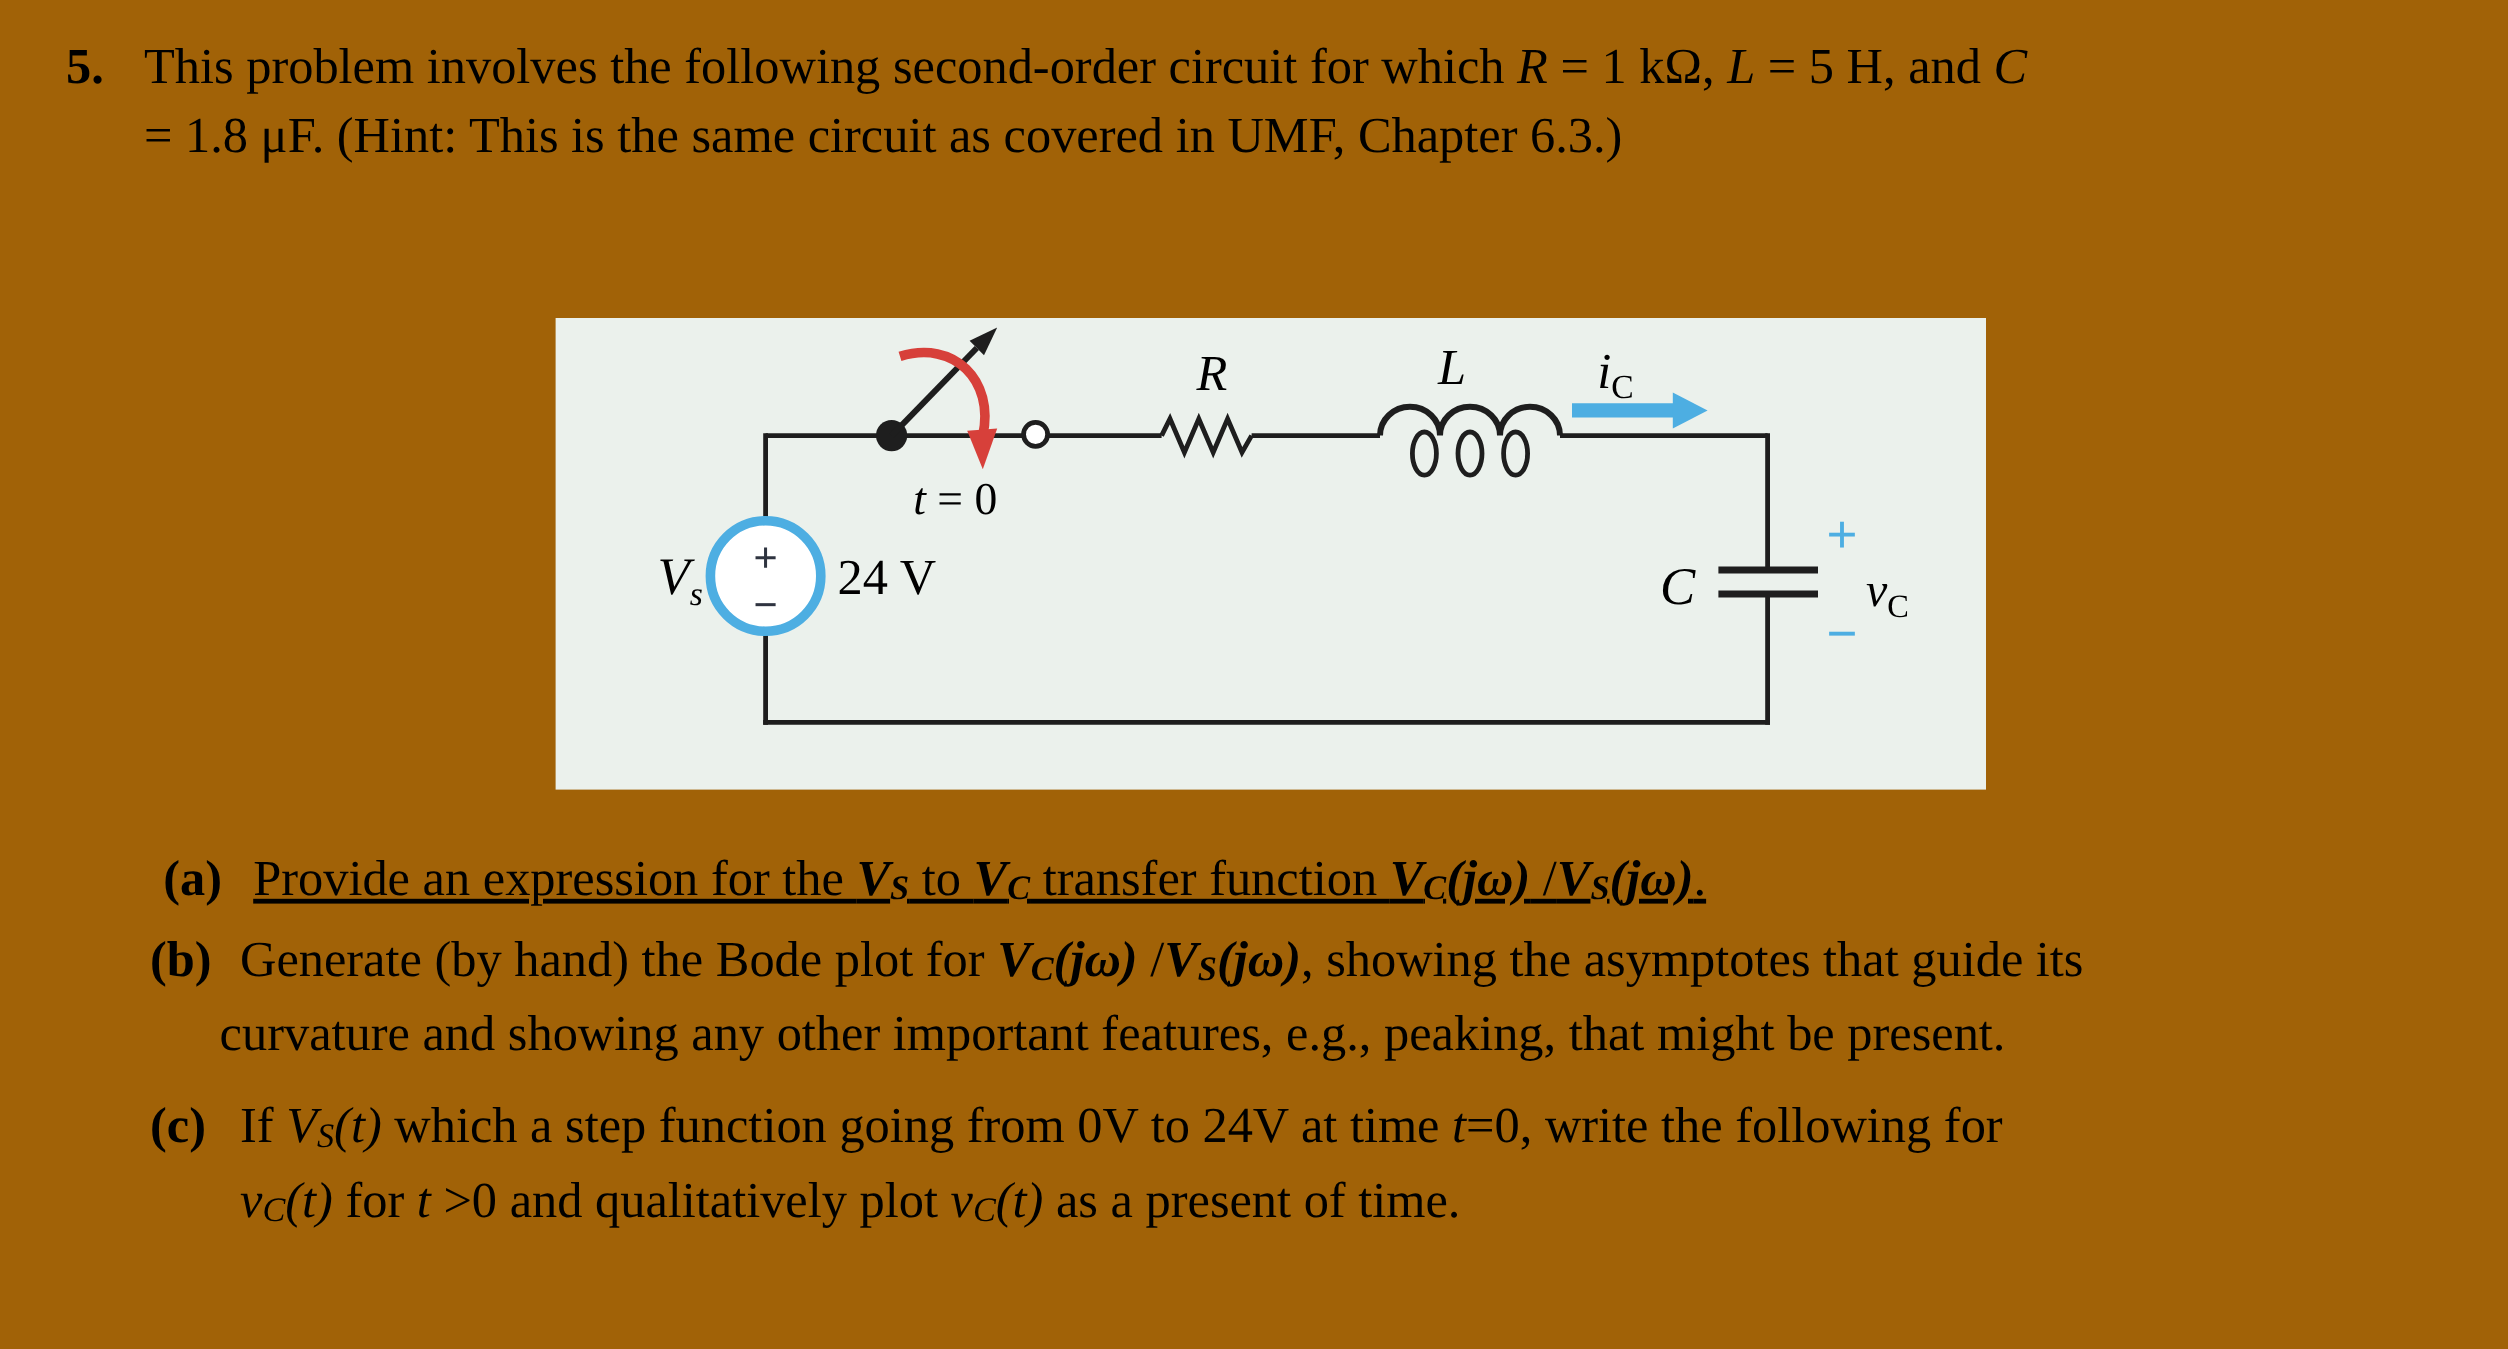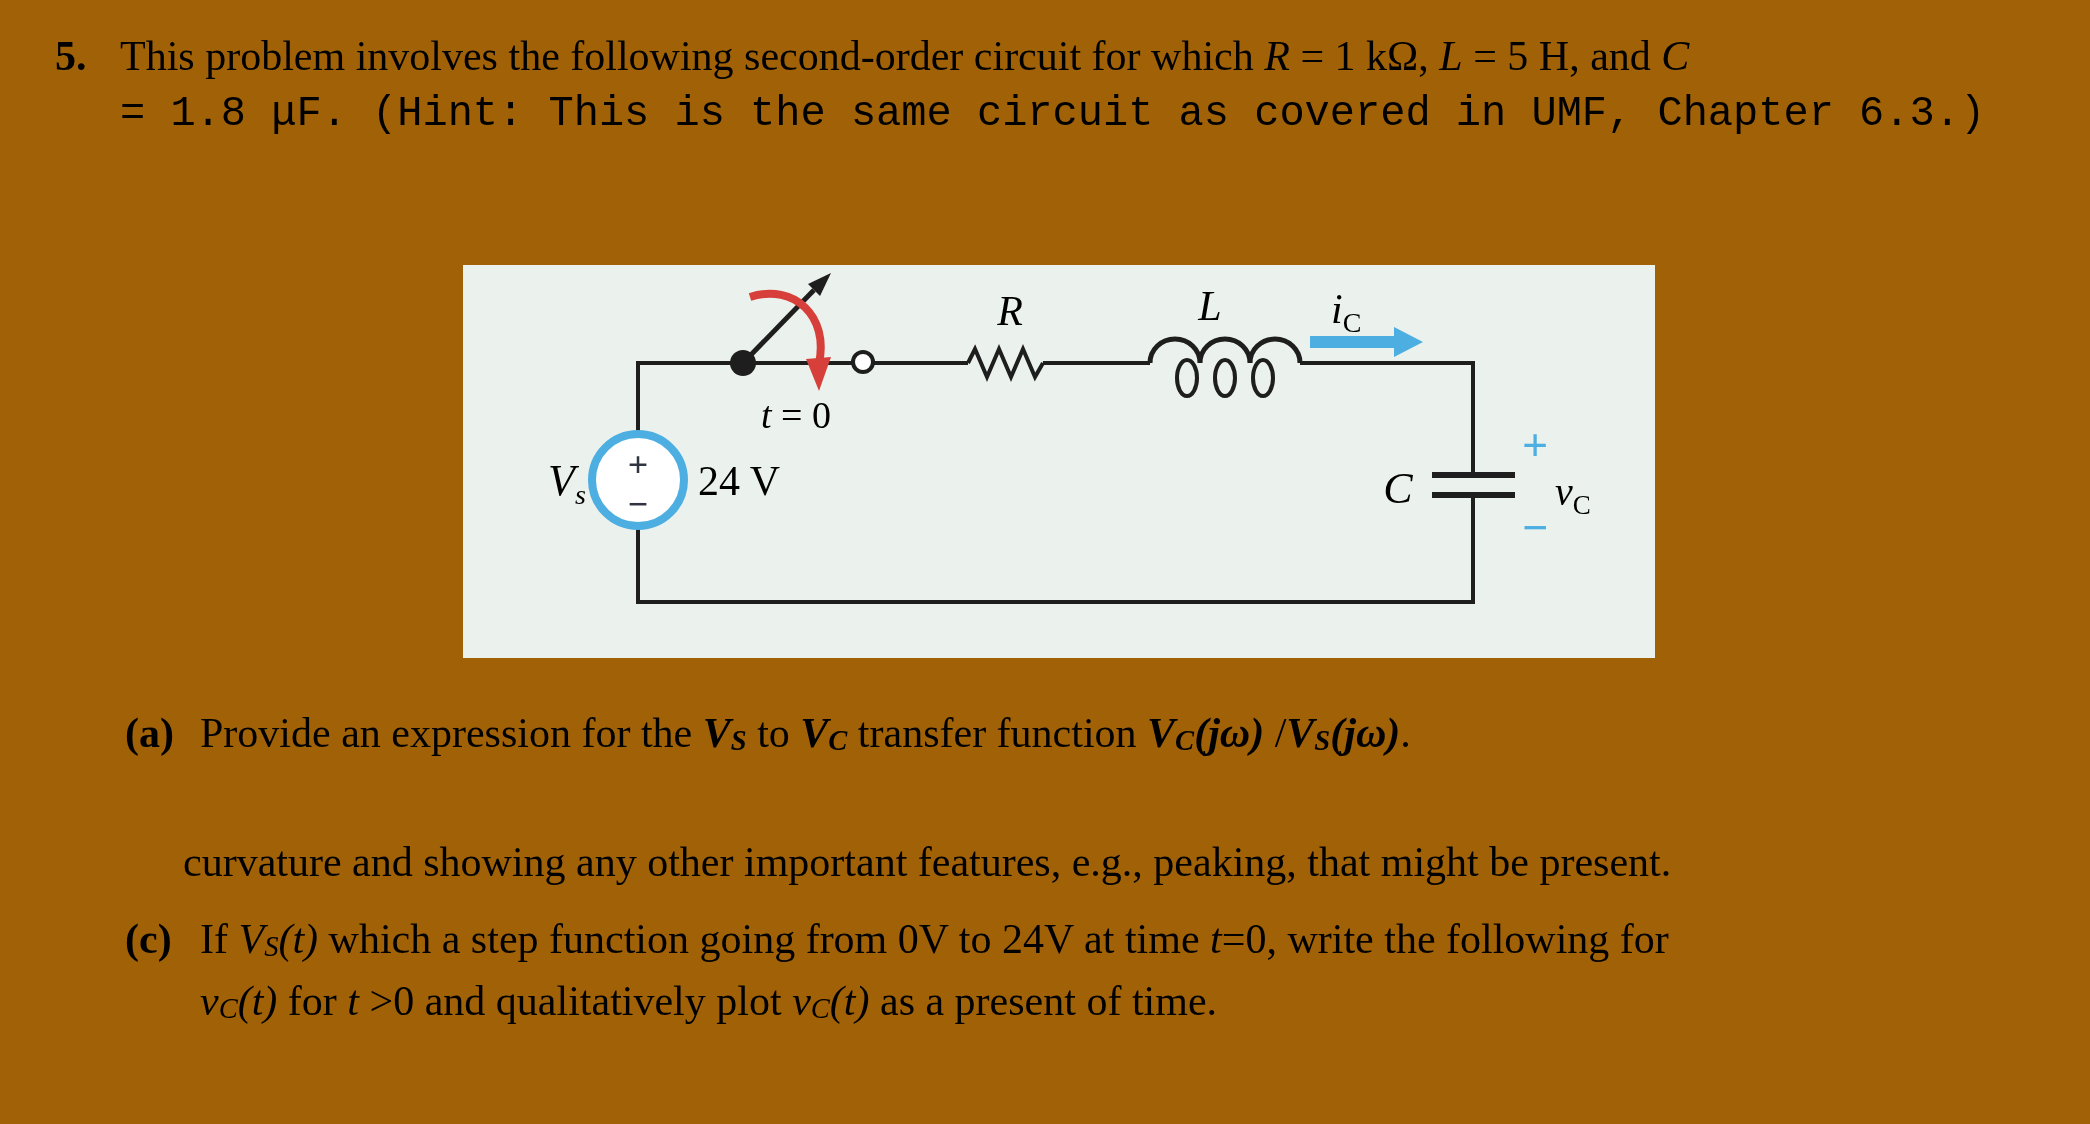--- a/index.html
+++ b/index.html
@@ -46,21 +46,21 @@
   .circuit-panel svg { display: block; }
 </style>
 </head>
 <body>
 
 <div class="page">
 
   <div class="text-line" style="left:55px; top:32px;">
     <span class="heading-number">5.</span><span><span class="run-r">This problem involves the following second-order circuit for which </span><span class="run-i">R</span><span class="run-r"> = 1 kΩ, </span><span class="run-i">L</span><span class="run-r"> = 5 H, and </span><span class="run-i">C</span></span>
   </div>
-  <div class="text-line" style="left:120px; top:90px;font-family:Liberation Mono, monospace;">
+  <div class="text-line" style="left:120px; top:90px;">
     <span><span class="run-r">= 1.8 μF. (Hint: This is the same circuit as covered in UMF, Chapter 6.3.)</span></span>
   </div>
 
   <div class="circuit-panel">
     <svg width="1192" height="393" viewBox="0 0 1192 393">
 
       <polyline points="290,98 410,98" fill="none" stroke="#1e1e1e" stroke-width="4"></polyline>
       <line x1="410" y1="98" x2="505" y2="98" stroke="#1e1e1e" stroke-width="4"></line>
       <line x1="580" y1="98" x2="687" y2="98" stroke="#1e1e1e" stroke-width="4"></line>
       <line x1="837" y1="98" x2="1010" y2="98" stroke="#1e1e1e" stroke-width="4"></line>
@@ -100,24 +100,27 @@
 
       <line x1="969" y1="210" x2="1052" y2="210" stroke="#1e1e1e" stroke-width="6"></line>
       <line x1="969" y1="230" x2="1052" y2="230" stroke="#1e1e1e" stroke-width="6"></line>
       <text x="935" y="238" text-anchor="middle" font-size="44" font-style="italic" fill="#000000">C</text>
       <text x="1072" y="196" text-anchor="middle" font-size="46" font-weight="bold" fill="#4daee2">+</text>
       <text x="1072" y="278" text-anchor="middle" font-size="46" font-weight="bold" fill="#4daee2">−</text>
       <text x="1092" y="240" font-size="40" font-style="italic" fill="#000000"><tspan>v</tspan><tspan dy="9" font-size="27" font-style="normal">C</tspan></text>
     </svg>
   </div>
 
-  <div class="text-line" style="left:125px; top:709px;">
+  <div class="text-line" style="left:136px; top:709px;text-decoration:underline;">
     <span class="part-label">(a)</span><span><span class="run-r">Provide an expression for the </span><span class="run-bi">V</span><span class="run-bis">S</span><span class="run-r"> to </span><span class="run-bi">V</span><span class="run-bis">C</span><span class="run-r"> transfer function </span><span class="run-bi">V</span><span class="run-bis">C</span><span class="run-bi">(jω)</span><span class="run-r"> /</span><span class="run-bi">V</span><span class="run-bis">S</span><span class="run-bi">(jω)</span><span class="run-r">.</span></span>
   </div>
 
+  <div class="text-line" style="left:125px; top:776px;">
+    <span class="part-label">(b)</span><span><span class="run-r">Generate (by hand) the Bode plot for </span><span class="run-bi">V</span><span class="run-bis">C</span><span class="run-bi">(jω)</span><span class="run-r"> /</span><span class="run-bi">V</span><span class="run-bis">S</span><span class="run-bi">(jω)</span><span class="run-r">, showing the asymptotes that guide its</span></span>
+  </div>
   <div class="text-line" style="left:183px; top:838px;">
     <span><span class="run-r">curvature and showing any other important features, e.g., peaking, that might be present.</span></span>
   </div>
 
   <div class="text-line" style="left:125px; top:915px;">
     <span class="part-label">(c)</span><span><span class="run-r">If </span><span class="run-i">V</span><span class="run-is">S</span><span class="run-i">(t)</span><span class="run-r"> which a step function going from 0V to 24V at time </span><span class="run-i">t</span><span class="run-r">=0, write the following for</span></span>
   </div>
   <div class="text-line" style="left:200px; top:977px;">
     <span><span class="run-i">v</span><span class="run-is">C</span><span class="run-i">(t)</span><span class="run-r"> for </span><span class="run-i">t</span><span class="run-r"> &gt;0 and qualitatively plot </span><span class="run-i">v</span><span class="run-is">C</span><span class="run-i">(t)</span><span class="run-r"> as a present of time.</span></span>
   </div>

